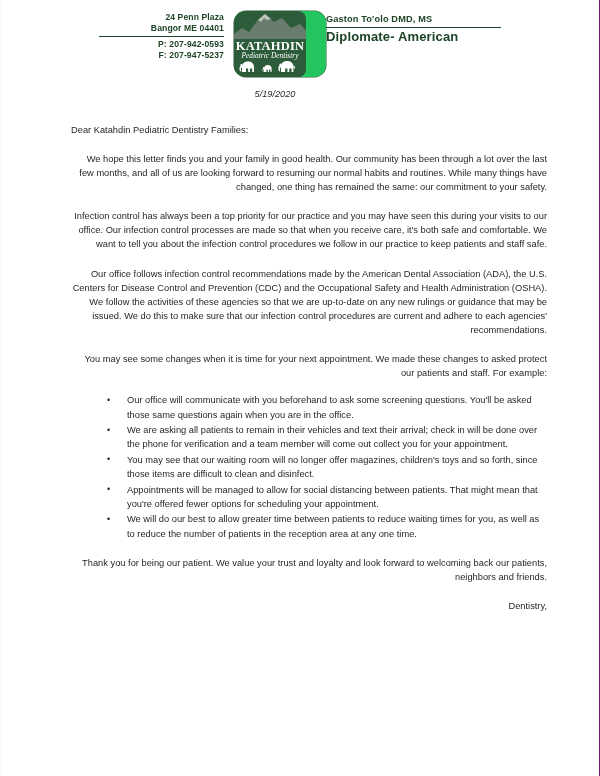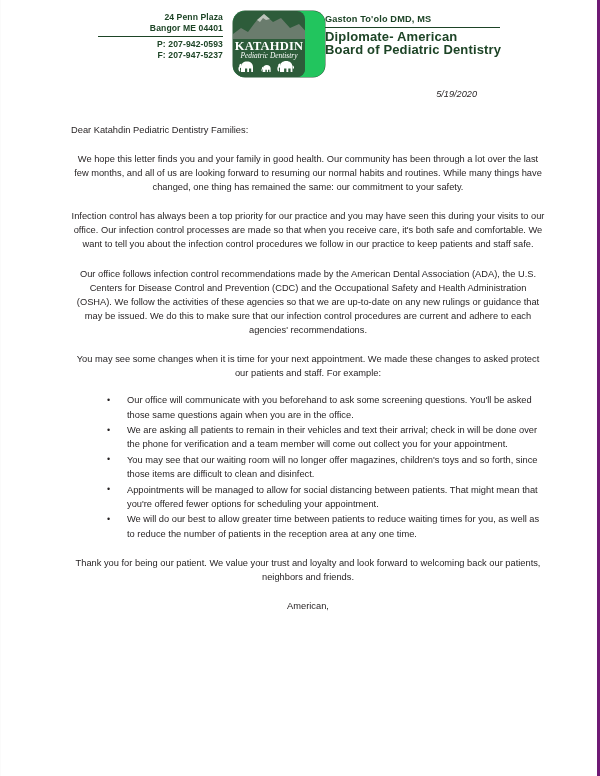--- a/index.html
+++ b/index.html
@@ -15,21 +15,21 @@
     font-family: "Liberation Sans", sans-serif;
     color: #231f20;
   }
   .page {
     position: relative;
     width: 600px;
     height: 776px;
     background: #ffffff;
     box-sizing: border-box;
     border-left: 1px solid #fbfbfb;
-    border-right: 3px solid #701a75;
+    border-right: 1px solid #701a75;
   }
 
   
   .letterhead {
     position: relative;
     display: flex;
     align-items: flex-start;
     justify-content: center;
     padding-top: 11px;
     height: 76px;
@@ -95,38 +95,38 @@
     line-height: 12.5px;
     white-space: nowrap;
     letter-spacing: 0.15px;
   }
 
   
   .letter-body {
     padding: 0 52px 0 70px;
   }
   .date {
-    text-align: right;
+    text-align: center;
     font-style: italic;
     font-size: 9.2px;
     line-height: 12px;
     margin-top: 12px;
     margin-right: 68px;
     color: #231f20;
   }
   .salutation {
     font-size: 9.3px;
     line-height: 13px;
     margin-top: 24px;
   }
   p.para {
     font-size: 9.3px;
     line-height: 14.1px;
     margin: 15px 0 0 0;
-    text-align: center;
+    text-align: right;
   }
   ul.bullets {
     margin: 13px 0 12px 0;
     padding-left: 36px;
     list-style: none;
   }
   ul.bullets li {
     position: relative;
     font-size: 9.3px;
     line-height: 14.4px;
@@ -193,21 +193,20 @@
             <path d="M 59.4 54.5 C 60.6 54.8 61.3 55.9 61 57 C 60.8 57.8 60.2 58 59.8 57.6 Z"></path>
           </g>
         </g>
       </svg>
     </div>
 
     <div class="cred-block">
       <div class="cred-name">Gaston To'olo DMD, MS</div>
       <hr class="cred-rule">
       <div class="cred-line">Diplomate- American</div>
-      <div class="cred-line">Board of Pediatric Dentistry</div>
     </div>
 
   </div>
 
   <div class="letter-body">
 
     <div class="date">5/19/2020</div>
 
     <div class="salutation">Dear Katahdin Pediatric Dentistry Families:</div>
 
@@ -219,16 +218,16 @@
     <ul class="bullets">
       <li>Our office will communicate with you beforehand to ask some screening questions. You'll be asked those same questions again when you are in the office.</li>
       <li>We are asking all patients to remain in their vehicles and text their arrival; check in will be done over the phone for verification and a team member will come out collect you for your appointment.</li>
       <li>You may see that our waiting room will no longer offer magazines, children's toys and so forth, since those items are difficult to clean and disinfect.</li>
       <li>Appointments will be managed to allow for social distancing between patients. That might mean that you're offered fewer options for scheduling your appointment.</li>
       <li>We will do our best to allow greater time between patients to reduce waiting times for you, as well as to reduce the number of patients in the reception area at any one time.</li>
     </ul>
 
     <p class="para">Thank you for being our patient. We value your trust and loyalty and look forward to welcoming back our patients, neighbors and friends.</p>
 
-    <p class="para signature">American,</p>
+    <p class="para signature">Dentistry,</p>
 
   </div>
 </div>
 
 </body></html>

